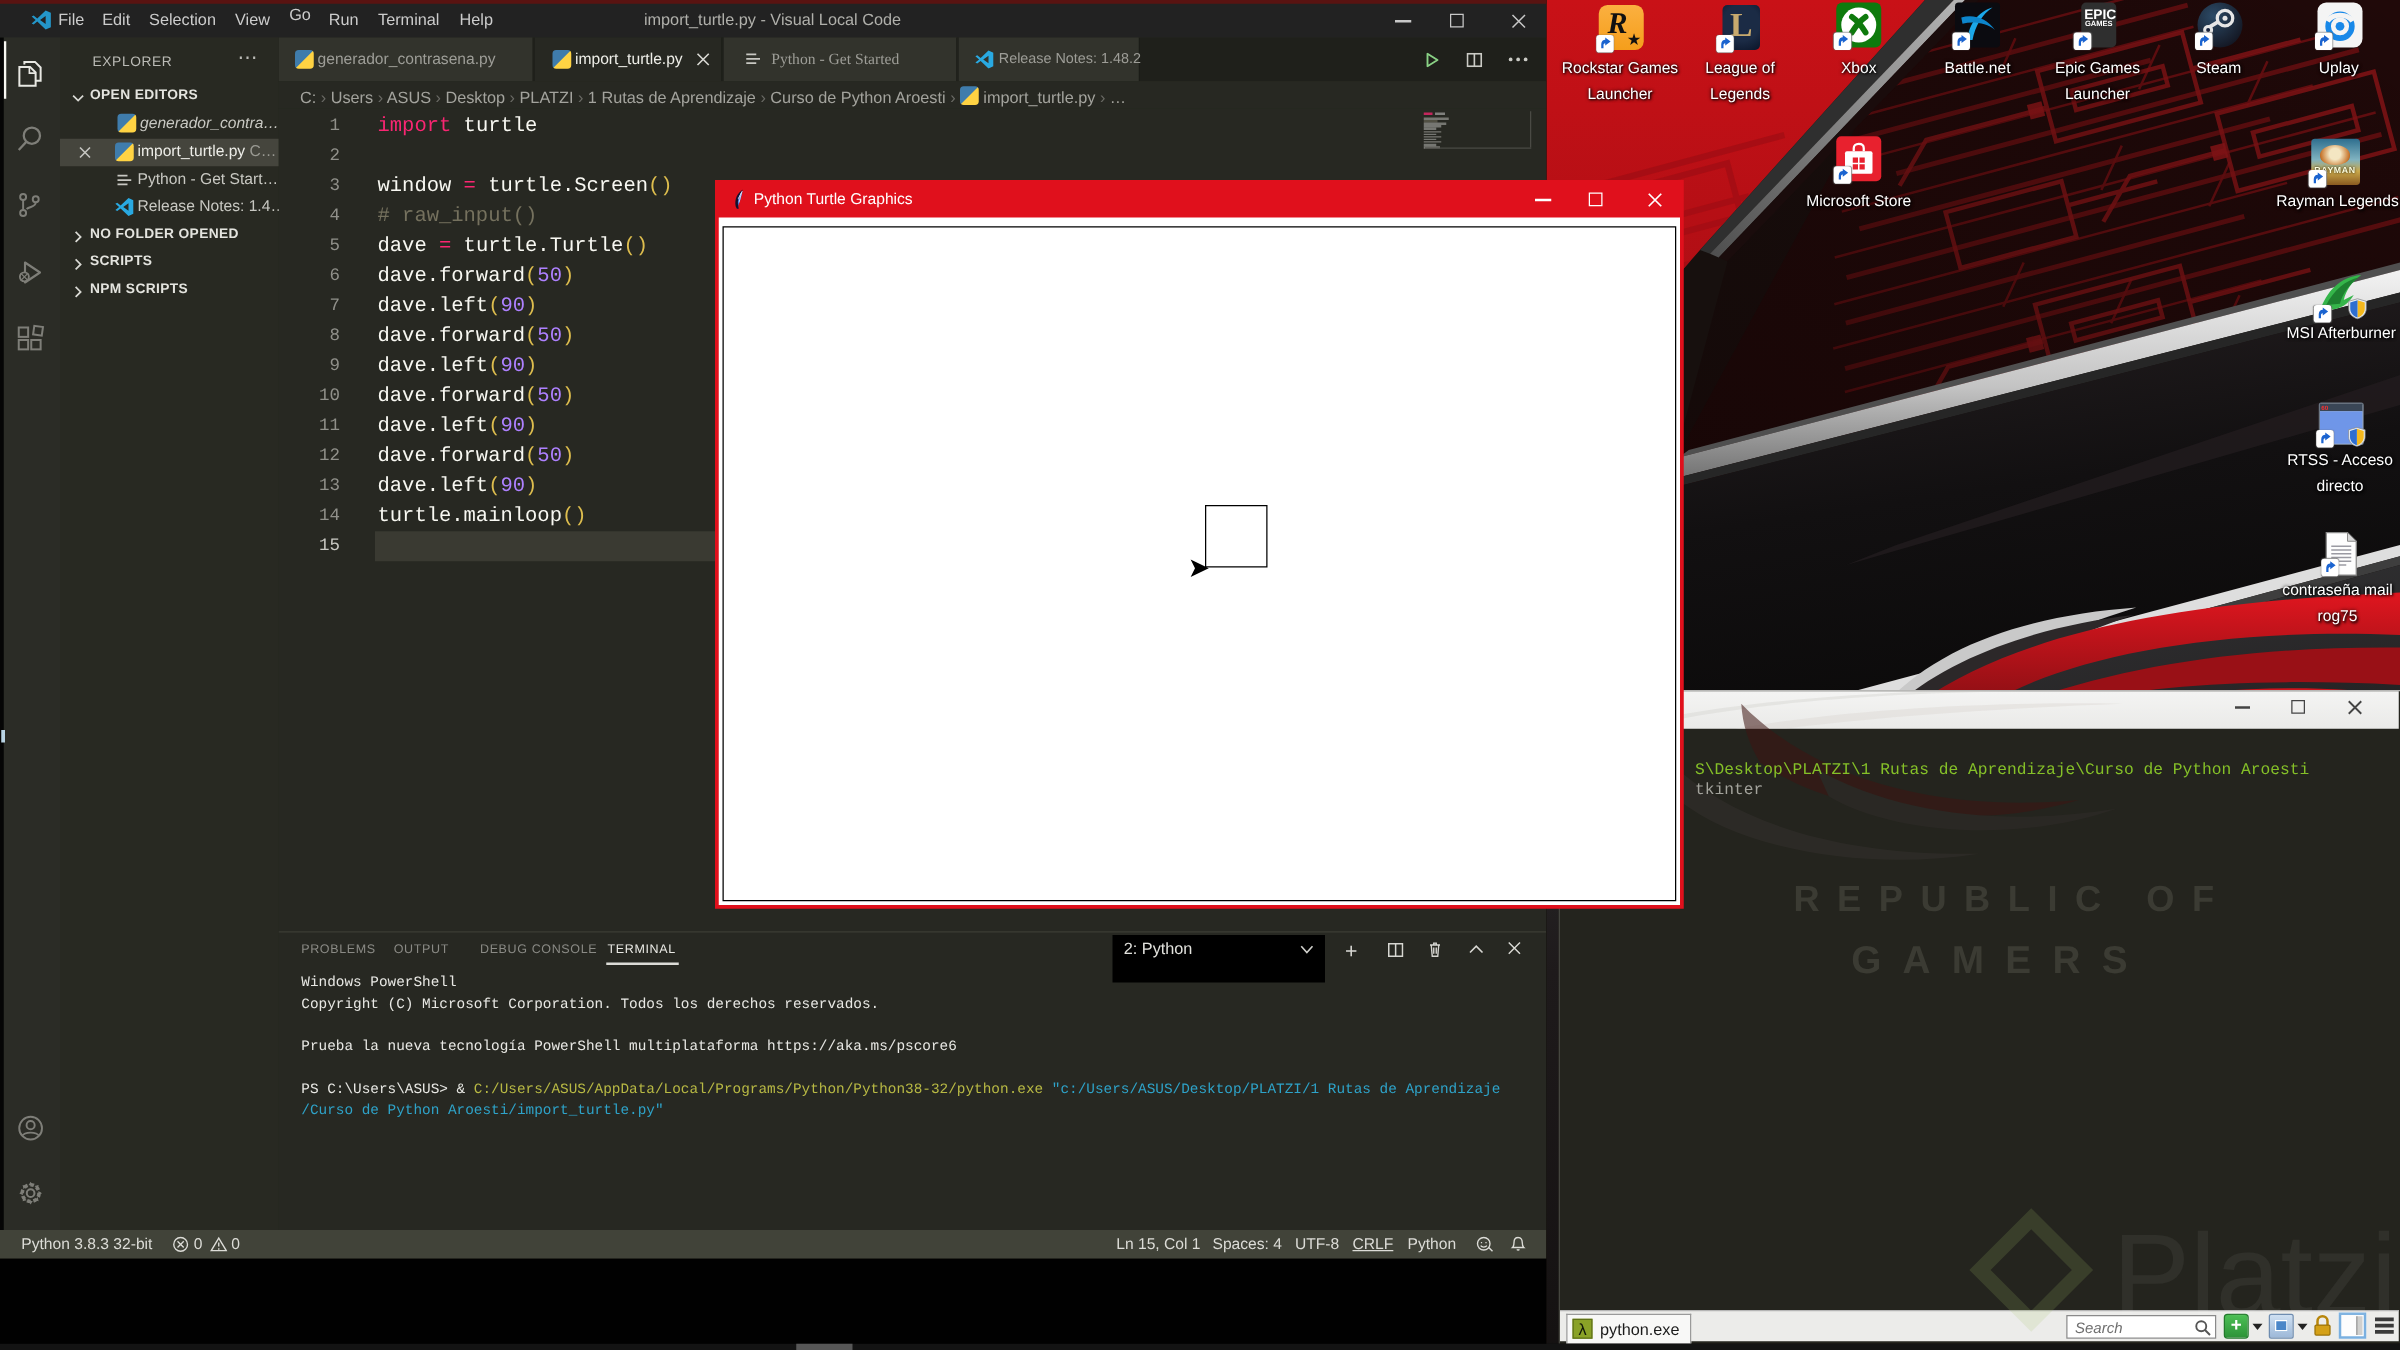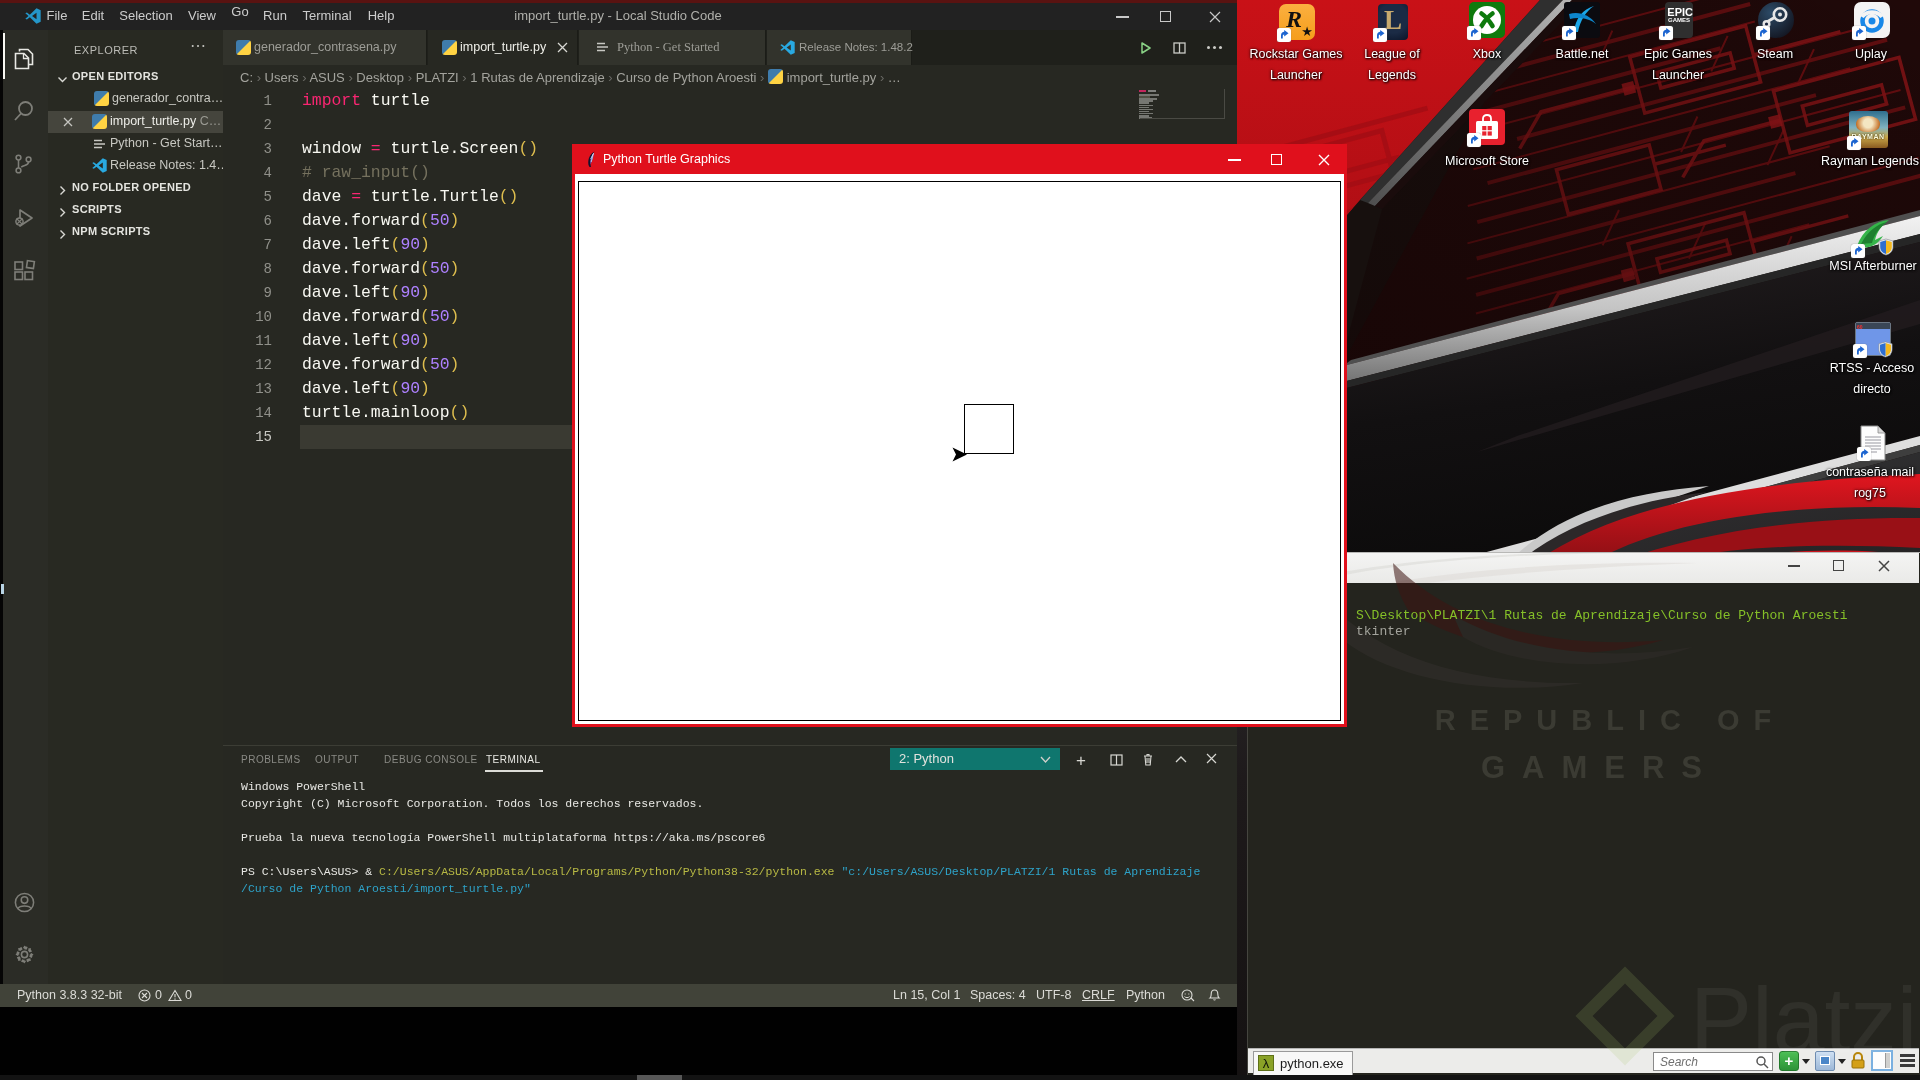--- a/index.html
+++ b/index.html
@@ -191,21 +191,21 @@
     <div id="menubar" style="position:absolute;left:0;top:0;height:30px;font-size:13px;color:#cccccc;">
         <div class="abs" style="left:57px;top:8px;transform:translateX(-50%);">File</div>
         <div class="abs" style="left:93px;top:8px;transform:translateX(-50%);">Edit</div>
         <div class="abs" style="left:146px;top:8px;transform:translateX(-50%);">Selection</div>
         <div class="abs" style="left:202px;top:8px;transform:translateX(-50%);">View</div>
         <div class="abs" style="left:240px;top:4px;transform:translateX(-50%);">Go</div>
         <div class="abs" style="left:275px;top:8px;transform:translateX(-50%);">Run</div>
         <div class="abs" style="left:327px;top:8px;transform:translateX(-50%);">Terminal</div>
         <div class="abs" style="left:381px;top:8px;transform:translateX(-50%);">Help</div>
       </div>
-    <div class="abs" style="left:618px;top:8px;transform:translateX(-50%);font-size:13px;color:#b0b0ab;">import_turtle.py - Local Studio Code</div>
+    <div class="abs" style="left:618px;top:8px;transform:translateX(-50%);font-size:13px;color:#b0b0ab;">import_turtle.py - Visual Local Code</div>
     <div class="abs" style="left:1116px;top:16px;width:13px;height:1.5px;background:#c8c8c8;"></div>
     <div class="abs" style="left:1160px;top:11px;width:11px;height:11px;border:1.2px solid #c8c8c8;"></div>
     <svg class="abs" style="left:1209px;top:11px;" width="12" height="12">
         <path d="M1 1 L11 11 M11 1 L1 11" stroke="#c8c8c8" stroke-width="1.2"></path>
       </svg>
   </div>
 
   <div class="abs" style="left:0;top:30px;width:48px;height:954px;background:#2b2c26;">
     <div class="abs" style="left:3px;top:3px;width:2px;height:46px;background:#f8f8f2;"></div>
     <svg class="abs" style="left:12px;top:17px;" width="24" height="24" viewBox="0 0 24 24">
@@ -249,21 +249,21 @@
   <div class="abs" style="left:1px;top:584px;width:3px;height:10px;background:#b9d4e4;"></div>
 
   <div class="abs" style="left:48px;top:30px;width:175px;height:954px;background:#282922;">
     <div class="abs" style="left:26px;top:14px;font-size:11px;color:#bbbbb6;letter-spacing:0.5px;">EXPLORER</div>
     <div class="abs" style="left:142px;top:6px;font-size:16px;color:#bbbbb6;letter-spacing:1px;">⋯</div>
     <div class="abs" style="left:9px;top:41px;width:11px;height:11px;"><svg width="11" height="11">
           <path d="M1.5 3.5 L5.5 7.5 L9.5 3.5" stroke="#d8d8d3" stroke-width="1.4" fill="none"></path>
         </svg></div>
     <div class="abs" style="left:24px;top:40px;font-size:11px;font-weight:bold;color:#e4e4df;letter-spacing:0.3px;">OPEN EDITORS</div>
 
-    <div class="abs" style="left:2px;top:58px;width:175px;height:22px;">
+    <div class="abs" style="left:2px;top:58px;width:175px;height:22px;font-style:italic;">
       <span class="abs pyicon" style="left:44px;top:3px;"></span>
       <div class="abs" style="left:62px;top:3px;font-size:12.5px;color:#c8c8c2;white-space:nowrap;">generador_contra…</div>
     </div>
     <div class="abs" style="left:0;top:81px;width:175px;height:22px;background:#45453d;">
       <svg class="abs" style="left:15px;top:6px;" width="10" height="10">
           <path d="M1 1 L9 9 M9 1 L1 9" stroke="#c5c5c0" stroke-width="1.3"></path>
         </svg>
       <span class="abs pyicon" style="left:44px;top:3px;"></span>
       <div class="abs" style="left:62px;top:3px;font-size:12.5px;color:#edede8;white-space:nowrap;">import_turtle.py <span style="color:#9a9a93;">C…</span></div>
     </div>
@@ -371,21 +371,21 @@
     <div class="abs" style="left:1001px;top:2px;width:1px;height:29px;background:#4a4a44;"></div>
     <div class="abs" style="left:917px;top:30.5px;width:85px;height:1px;background:#4a4a44;"></div>
   </div>
 
   <div class="abs" style="left:223px;top:745px;width:1014px;height:239px;background:#272822;border-top:1px solid #3c3d35;">
     <div class="abs" style="left:18px;top:8px;font-size:10px;color:#8a8a85;letter-spacing:0.5px;">PROBLEMS</div>
     <div class="abs" style="left:92px;top:8px;font-size:10px;color:#8a8a85;letter-spacing:0.5px;">OUTPUT</div>
     <div class="abs" style="left:161px;top:8px;font-size:10px;color:#8a8a85;letter-spacing:0.5px;">DEBUG CONSOLE</div>
     <div class="abs" style="left:263px;top:8px;font-size:10px;color:#e9e9e4;letter-spacing:0.5px;">TERMINAL</div>
     <div class="abs" style="left:262px;top:24px;width:58px;height:1.5px;background:#dcdcd7;"></div>
-    <div class="abs" style="left:667px;top:2px;width:170px;height:22px;background:#0f766e;">
+    <div class="abs" style="left:667px;top:2px;width:170px;height:38px;background:#000000;">
       <div class="abs" style="left:9px;top:3px;font-size:13px;color:#e2e2dd;">2: Python</div>
       <svg class="abs" style="left:150px;top:7px;" width="11" height="9">
           <path d="M1 2 L5.5 7 L10 2" stroke="#d0d0cb" stroke-width="1.3" fill="none"></path>
         </svg>
     </div>
     <div class="abs" style="left:853px;top:5px;font-size:17px;color:#d7d7d2;font-weight:300;">+</div>
     <svg class="abs" style="left:887px;top:8px;" width="13" height="12">
         <rect x="1" y="1" width="11" height="10" fill="none" stroke="#d7d7d2" stroke-width="1.2"></rect>
         <path d="M6.5 1 V11" stroke="#d7d7d2" stroke-width="1.2"></path>
       </svg>

